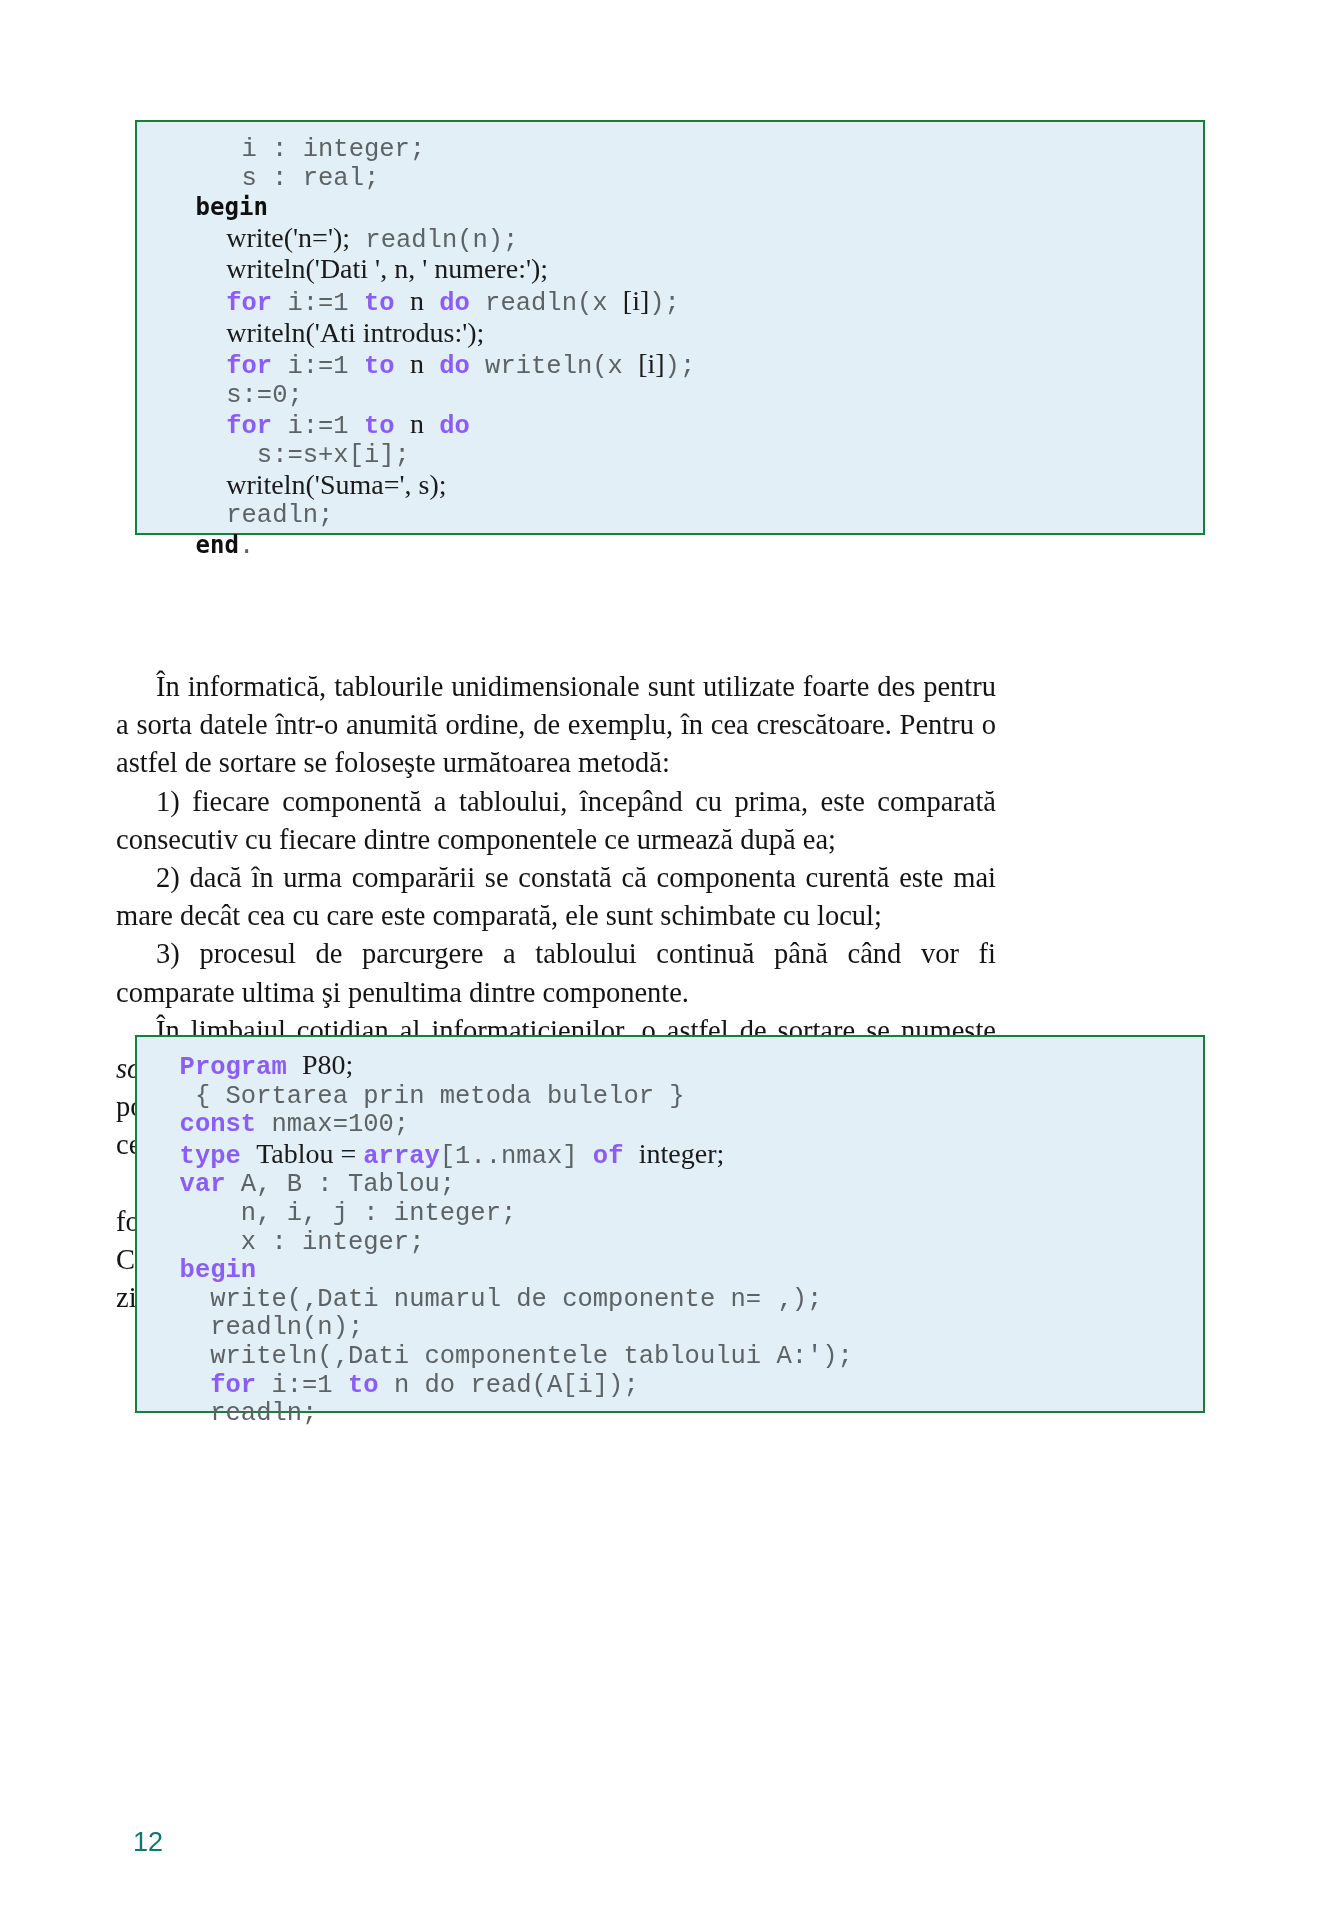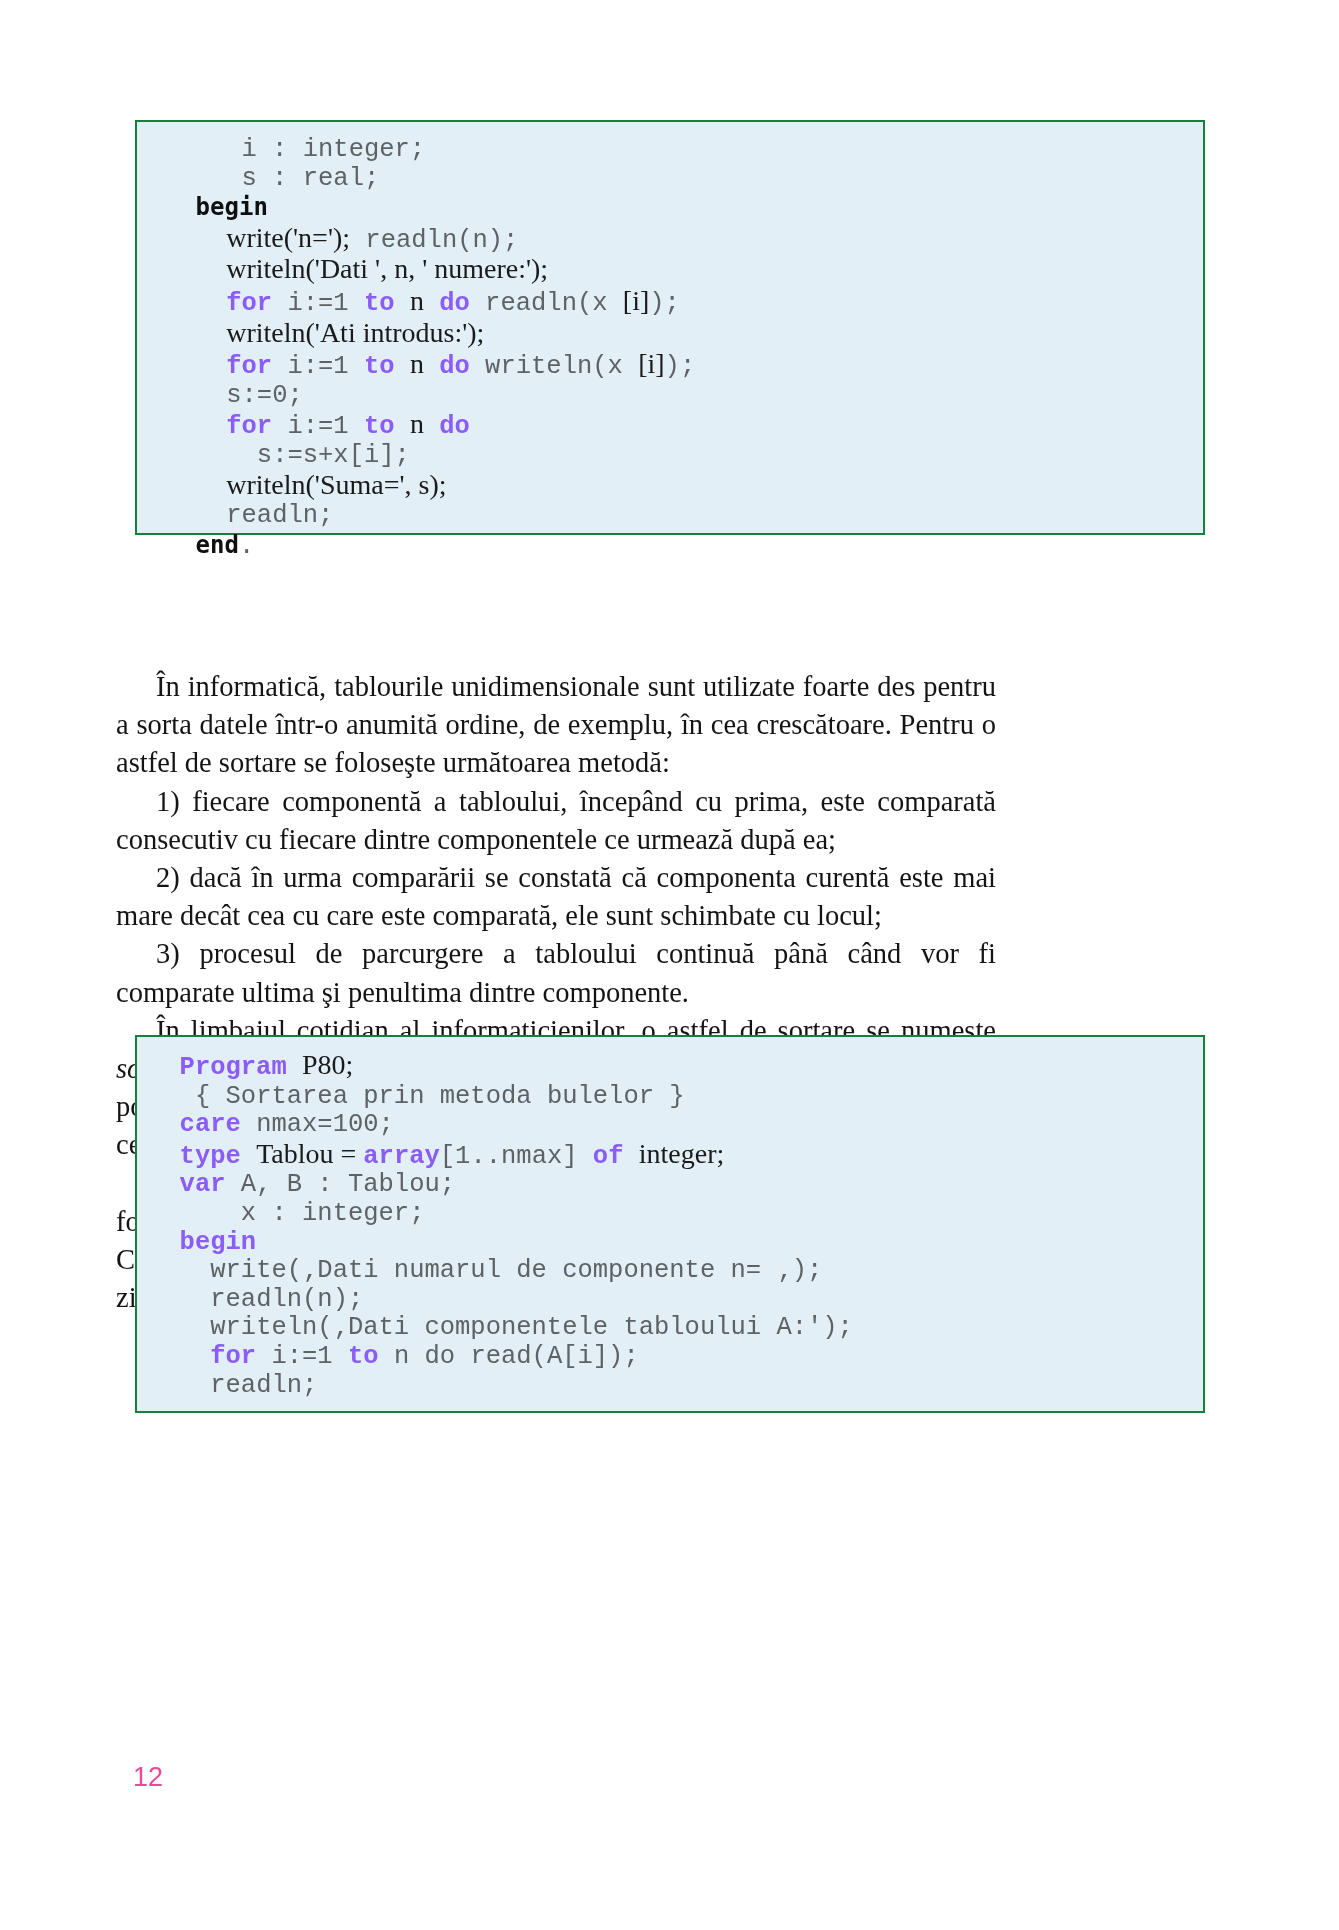--- a/index.html
+++ b/index.html
@@ -79,24 +79,24 @@
     text-align: justify;
   }
   .body-block p em { font-style: italic; }
 
   .para-1 { top: 668px; }
 
   
   .page-number {
     position: absolute;
     left: 133px;
-    top: 1762px;
+    top: 1827px;
     font-family: "Liberation Sans", sans-serif;
     font-size: 27px;
-    color: #ec4899;
+    color: #0f766e;
   }
 </style>
 </head>
 <body>
 
 <div class="page">
 
   <div class="code-box first">
     <div>
         <div class="code-line"><span class="lm">     </span><span class="lm">i : integer;</span></div>
@@ -122,23 +122,24 @@
     <p>2) dacă în urma comparării se constată că componenta curentă este mai mare decât cea cu care este comparată, ele sunt schimbate cu locul;</p>
     <p>3) procesul de parcurgere a tabloului continuă până când vor fi comparate ultima şi penultima dintre componente.</p>
     <p><span>În limbajul cotidian al informaticienilor, o astfel de sortare se numeşte </span><em>sortare prin metoda bulelor</em><span>, întrucât componentele tabloului îşi schimbă poziţiile ca bulele dintr-un lichid: cele mai uşoare se ridică la suprafaţă, iar cele mai grele se duc la fund.</span></p>
     <p>Pentru exemplificare, în programul ce urmează metoda bulelor este folosită pentru sortarea în ordine crescătoare a componentelor tabloului A. Componentele acestui tablou sunt citite de la tastatură, iar sortarea propriu-zisă se face în tabloul B.</p>
   </div>
 
   <div class="code-box second">
     <div>
         <div class="code-line"><span class="lm">  </span><span class="lm-b">Program</span><span class="lm"> </span><span class="dm">P80;</span></div>
         <div class="code-line"><span class="lm">   </span><span class="lm">{ Sortarea prin metoda bulelor }</span></div>
-        <div class="code-line"><span class="lm">  </span><span class="lm-b">care</span><span class="lm"> nmax=100;</span></div>
+        <div class="code-line"><span class="lm">  </span><span class="lm-b">const</span><span class="lm"> nmax=100;</span></div>
         <div class="code-line"><span class="lm">  </span><span class="lm-b">type</span><span class="lm"> </span><span class="dm">Tablou = </span><span class="lm-b">array</span><span class="lm">[1..nmax] </span><span class="lm-b">of</span><span class="lm"> </span><span class="dm">integer;</span></div>
         <div class="code-line"><span class="lm">  </span><span class="lm-b">var</span><span class="lm"> A, B : Tablou;</span></div>
+        <div class="code-line"><span class="lm">      </span><span class="lm">n, i, j : integer;</span></div>
         <div class="code-line"><span class="lm">      </span><span class="lm">x : integer;</span></div>
         <div class="code-line"><span class="lm">  </span><span class="lm-b">begin</span></div>
         <div class="code-line"><span class="lm">    </span><span class="lm">write(‚Dati numarul de componente n= ‚);</span></div>
         <div class="code-line"><span class="lm">    </span><span class="lm">readln(n);</span></div>
         <div class="code-line"><span class="lm">    </span><span class="lm">writeln(‚Dati componentele tabloului A:');</span></div>
         <div class="code-line"><span class="lm">    </span><span class="lm-b">for</span><span class="lm"> i:=1 </span><span class="lm-b">to</span><span class="lm"> n do read(A[i]);</span></div>
         <div class="code-line"><span class="lm">    </span><span class="lm">readln;</span></div>
       </div>
   </div>
 

